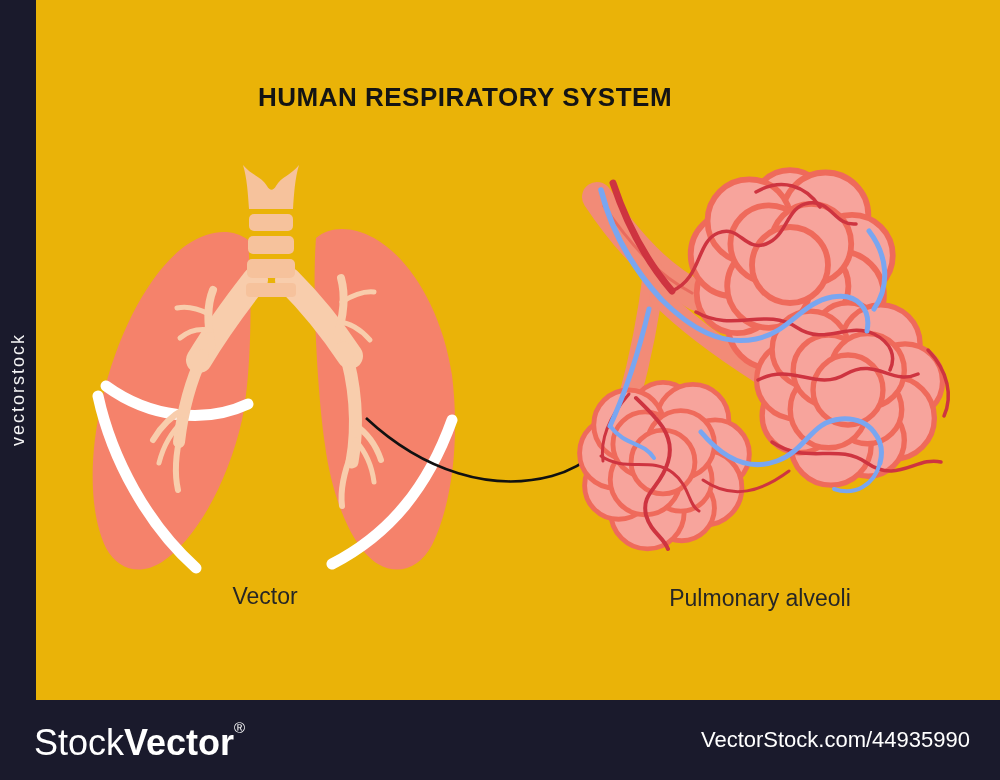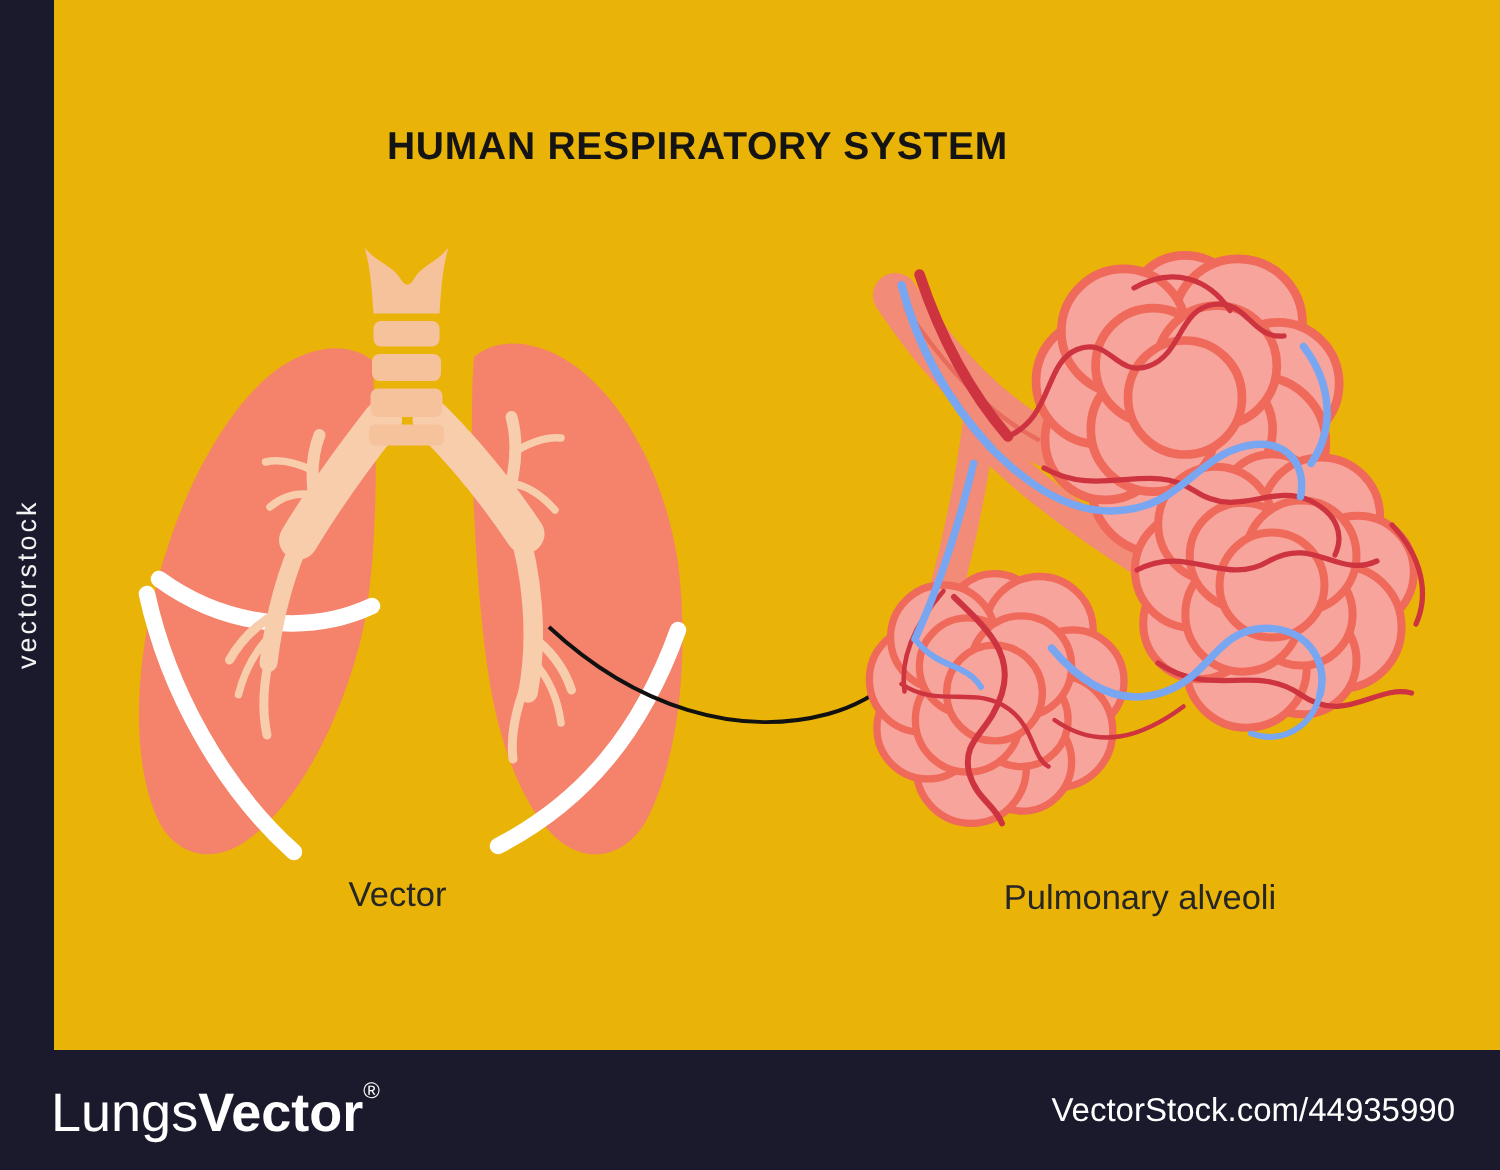--- a/index.html
+++ b/index.html
@@ -184,17 +184,17 @@
   </svg>
 
   <div class="title" style="color: rgb(20, 20, 20);">HUMAN RESPIRATORY SYSTEM</div>
   <div class="label lungs">Vector</div>
   <div class="label alveoli">Pulmonary alveoli</div>
 
   <div class="side-bar">
     <span class="vtext">vectorstock</span>
   </div>
   <div class="bottom-bar">
-    <div class="brand"><span class="lt">Lungs</span><span class="bd">Vector</span><sup>®</sup>
+    <div class="brand"><span class="lt">Stock</span><span class="bd">Vector</span><sup>®</sup>
     </div>
     <div class="wm-url">VectorStock.com/44935990</div>
   </div>
 </div>
 
 </body></html>

